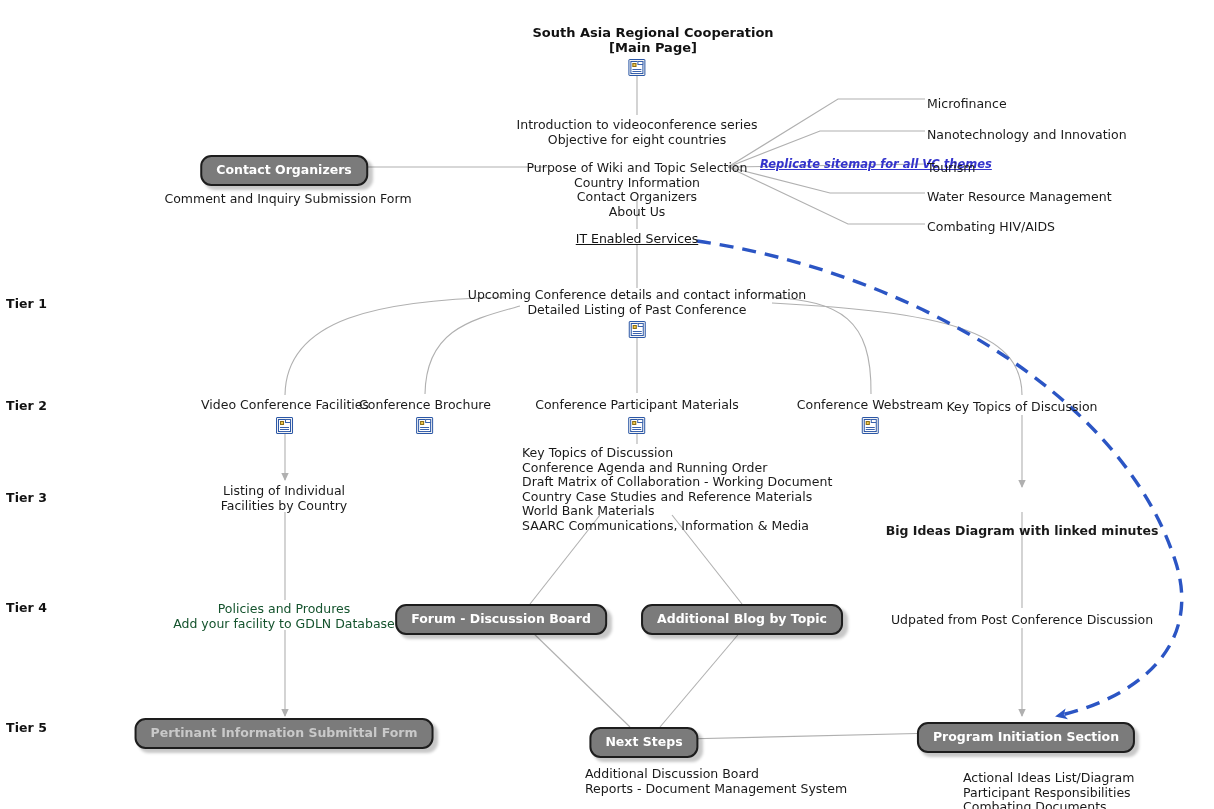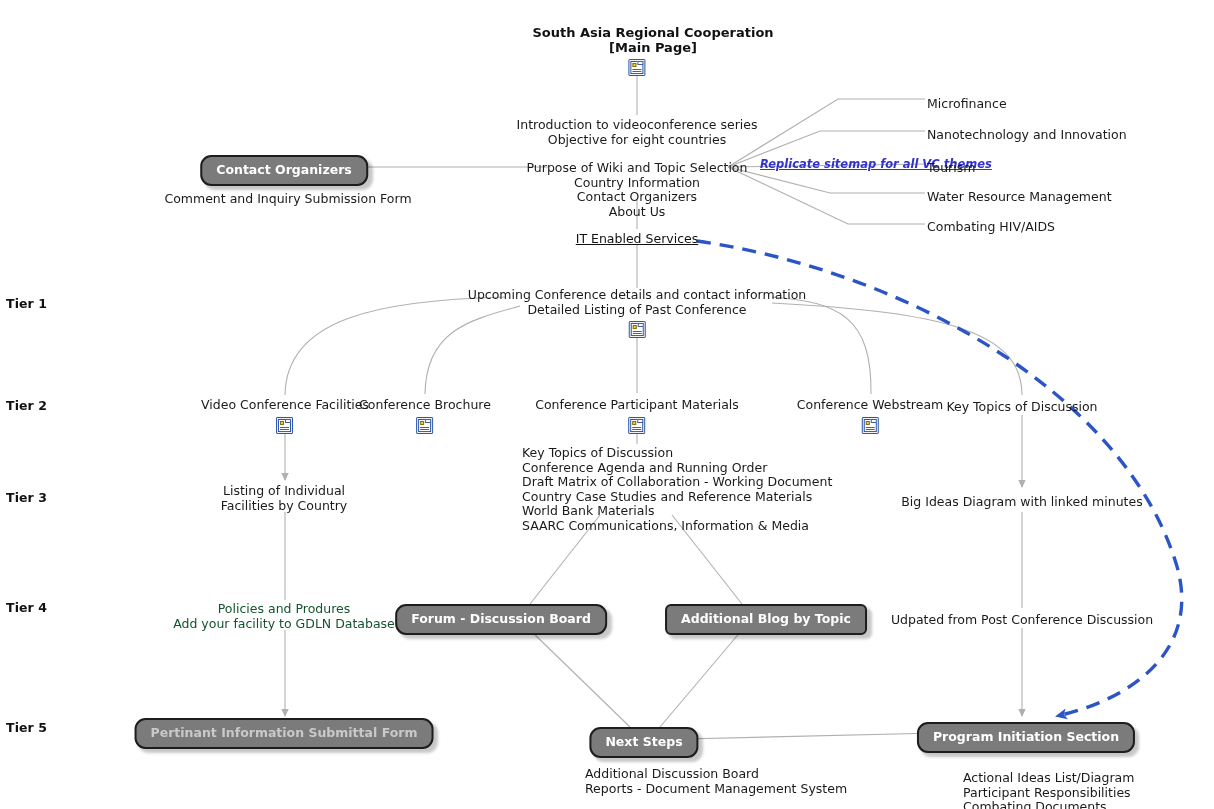--- a/index.html
+++ b/index.html
@@ -241,31 +241,31 @@
 
   <div class="node" style="left:522px;top:446px;">
     <div class="plain left">Key Topics of Discussion</div>
     <div class="plain left">Conference Agenda and Running Order</div>
     <div class="plain left">Draft Matrix of Collaboration - Working Document</div>
     <div class="plain left">Country Case Studies and Reference Materials</div>
     <div class="plain left">World Bank Materials</div>
     <div class="plain left">SAARC Communications, Information &amp; Media</div>
   </div>
 
-  <div class="node ctr" style="left:1022px;top:495px;">
+  <div class="node ctr" style="left:1022px;top:524px;font-weight:bold;">
     <div class="plain">Big Ideas Diagram with linked minutes</div>
   </div>
 
   <div class="node ctr" style="left:284px;top:602px;">
     <div class="plain faded">Policies and Produres</div>
     <div class="plain faded">Add your facility to GDLN Database</div>
   </div>
 
   <div class="pill" style="left:501px;top:604px;">Forum - Discussion Board</div>
-  <div class="pill" style="left:766px;top:604px;border-radius:6px;">Additional Blog by Topic</div>
+  <div class="pill" style="left:742px;top:604px;">Additional Blog by Topic</div>
 
   <div class="node ctr" style="left:1022px;top:613px;">
     <div class="plain">Udpated from Post Conference Discussion</div>
   </div>
 
   <div class="pill muted" style="left:284px;top:718px;">Pertinant Information Submittal Form</div>
 
   <div class="pill" style="left:644px;top:727px;">Next Steps</div>
   <div class="node" style="left:585px;top:767px;">
     <div class="plain left">Additional Discussion Board</div>

